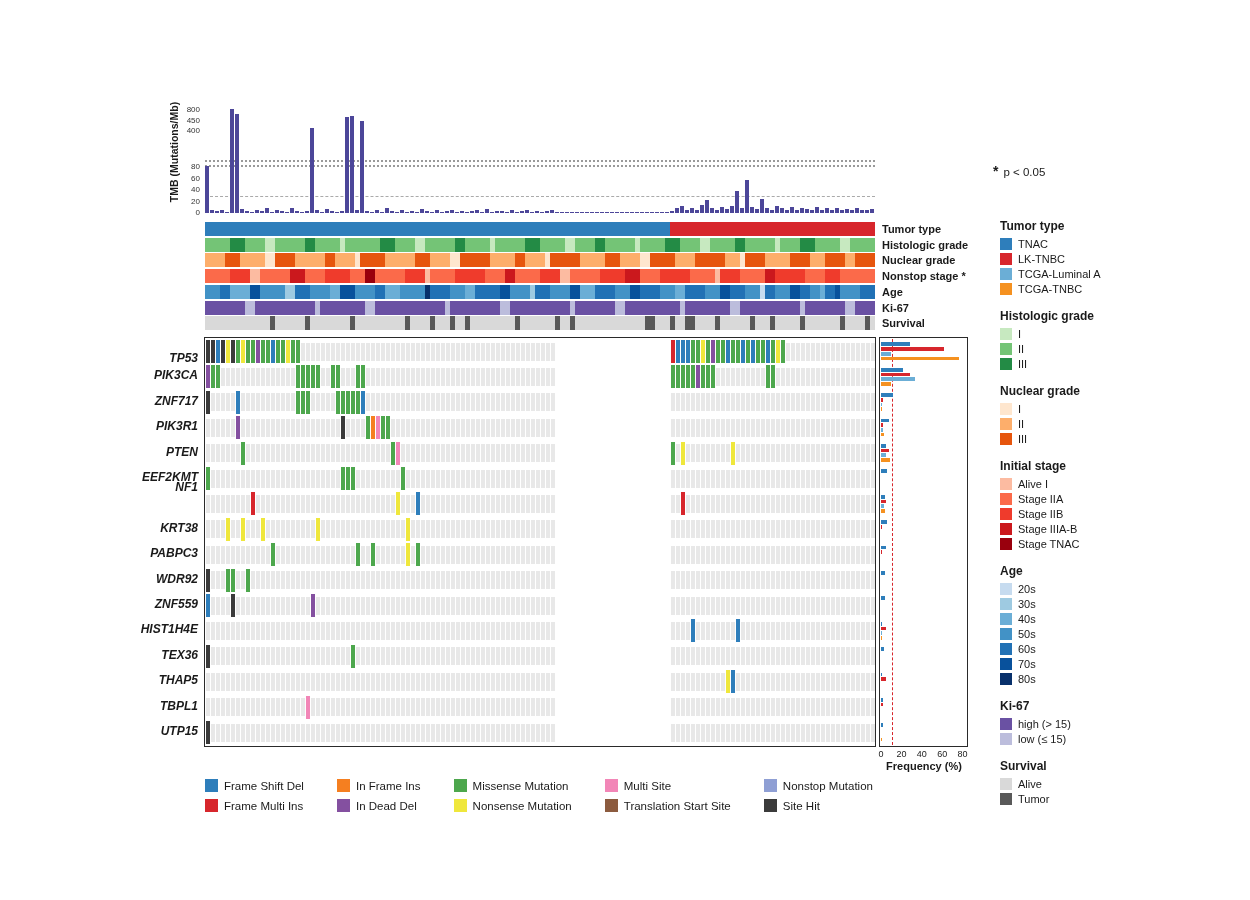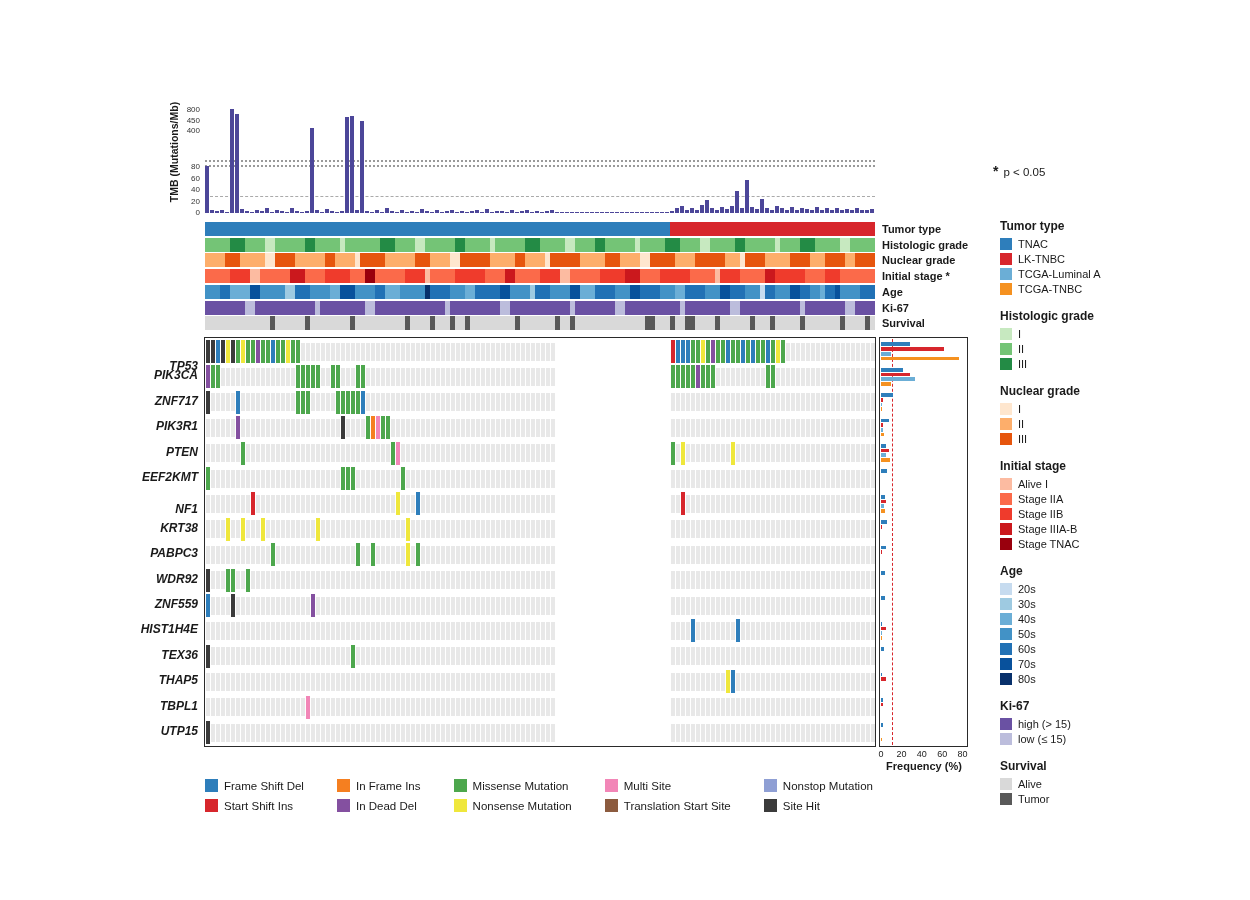--- a/index.html
+++ b/index.html
@@ -452,34 +452,34 @@
         <div class="track-seg" style="left: 635px; width: 5px; background: rgb(89, 89, 89);"></div>
         <div class="track-seg" style="left: 640px; width: 20px; background: rgb(217, 217, 217);"></div>
         <div class="track-seg" style="left: 660px; width: 5px; background: rgb(89, 89, 89);"></div>
         <div class="track-seg" style="left: 665px; width: 5px; background: rgb(217, 217, 217);"></div>
       </div>
     </div>
   <div id="track-labels">
       <div class="track-label" style="top: 0px;">Tumor type</div>
       <div class="track-label" style="top: 15.7px;">Histologic grade</div>
       <div class="track-label" style="top: 31.4px;">Nuclear grade</div>
-      <div class="track-label" style="top: 47.1px;">Initial stage *</div>
+      <div class="track-label" style="top: 47.1px;">Nonstop stage *</div>
       <div class="track-label" style="top: 62.8px;">Age</div>
       <div class="track-label" style="top: 78.5px;">Ki-67</div>
       <div class="track-label" style="top: 94.2px;">Survival</div>
     </div>
 
   <div id="gene-labels">
-      <div class="gene-label" style="top: 16px;">TP53</div>
+      <div class="gene-label" style="top: 8px;">TP53</div>
       <div class="gene-label" style="top: 25.4px;">PIK3CA</div>
       <div class="gene-label" style="top: 50.8px;">ZNF717</div>
       <div class="gene-label" style="top: 76.2px;">PIK3R1</div>
       <div class="gene-label" style="top: 101.6px;">PTEN</div>
       <div class="gene-label" style="top: 127px;">EEF2KMT</div>
-      <div class="gene-label" style="top: 159px;">NF1</div>
+      <div class="gene-label" style="top: 137px;">NF1</div>
       <div class="gene-label" style="top: 177.8px;">KRT38</div>
       <div class="gene-label" style="top: 203.2px;">PABPC3</div>
       <div class="gene-label" style="top: 228.6px;">WDR92</div>
       <div class="gene-label" style="top: 254px;">ZNF559</div>
       <div class="gene-label" style="top: 279.4px;">HIST1H4E</div>
       <div class="gene-label" style="top: 304.8px;">TEX36</div>
       <div class="gene-label" style="top: 330.2px;">THAP5</div>
       <div class="gene-label" style="top: 355.6px;">TBPL1</div>
       <div class="gene-label" style="top: 381px;">UTP15</div>
     </div>
@@ -849,21 +849,21 @@
       <div class="mut-item">
         <span class="mut-swatch" style="background: rgb(242, 134, 183);"></span>
         <span class="mut-text">Multi Site</span>
       </div>
       <div class="mut-item">
         <span class="mut-swatch" style="background: rgb(143, 159, 212);"></span>
         <span class="mut-text">Nonstop Mutation</span>
       </div>
       <div class="mut-item">
         <span class="mut-swatch" style="background: rgb(215, 38, 44);"></span>
-        <span class="mut-text">Start Shift Ins</span>
+        <span class="mut-text">Frame Multi Ins</span>
       </div>
       <div class="mut-item">
         <span class="mut-swatch" style="background: rgb(132, 80, 160);"></span>
         <span class="mut-text">In Dead Del</span>
       </div>
       <div class="mut-item">
         <span class="mut-swatch" style="background: rgb(239, 231, 60);"></span>
         <span class="mut-text">Nonsense Mutation</span>
       </div>
       <div class="mut-item">

